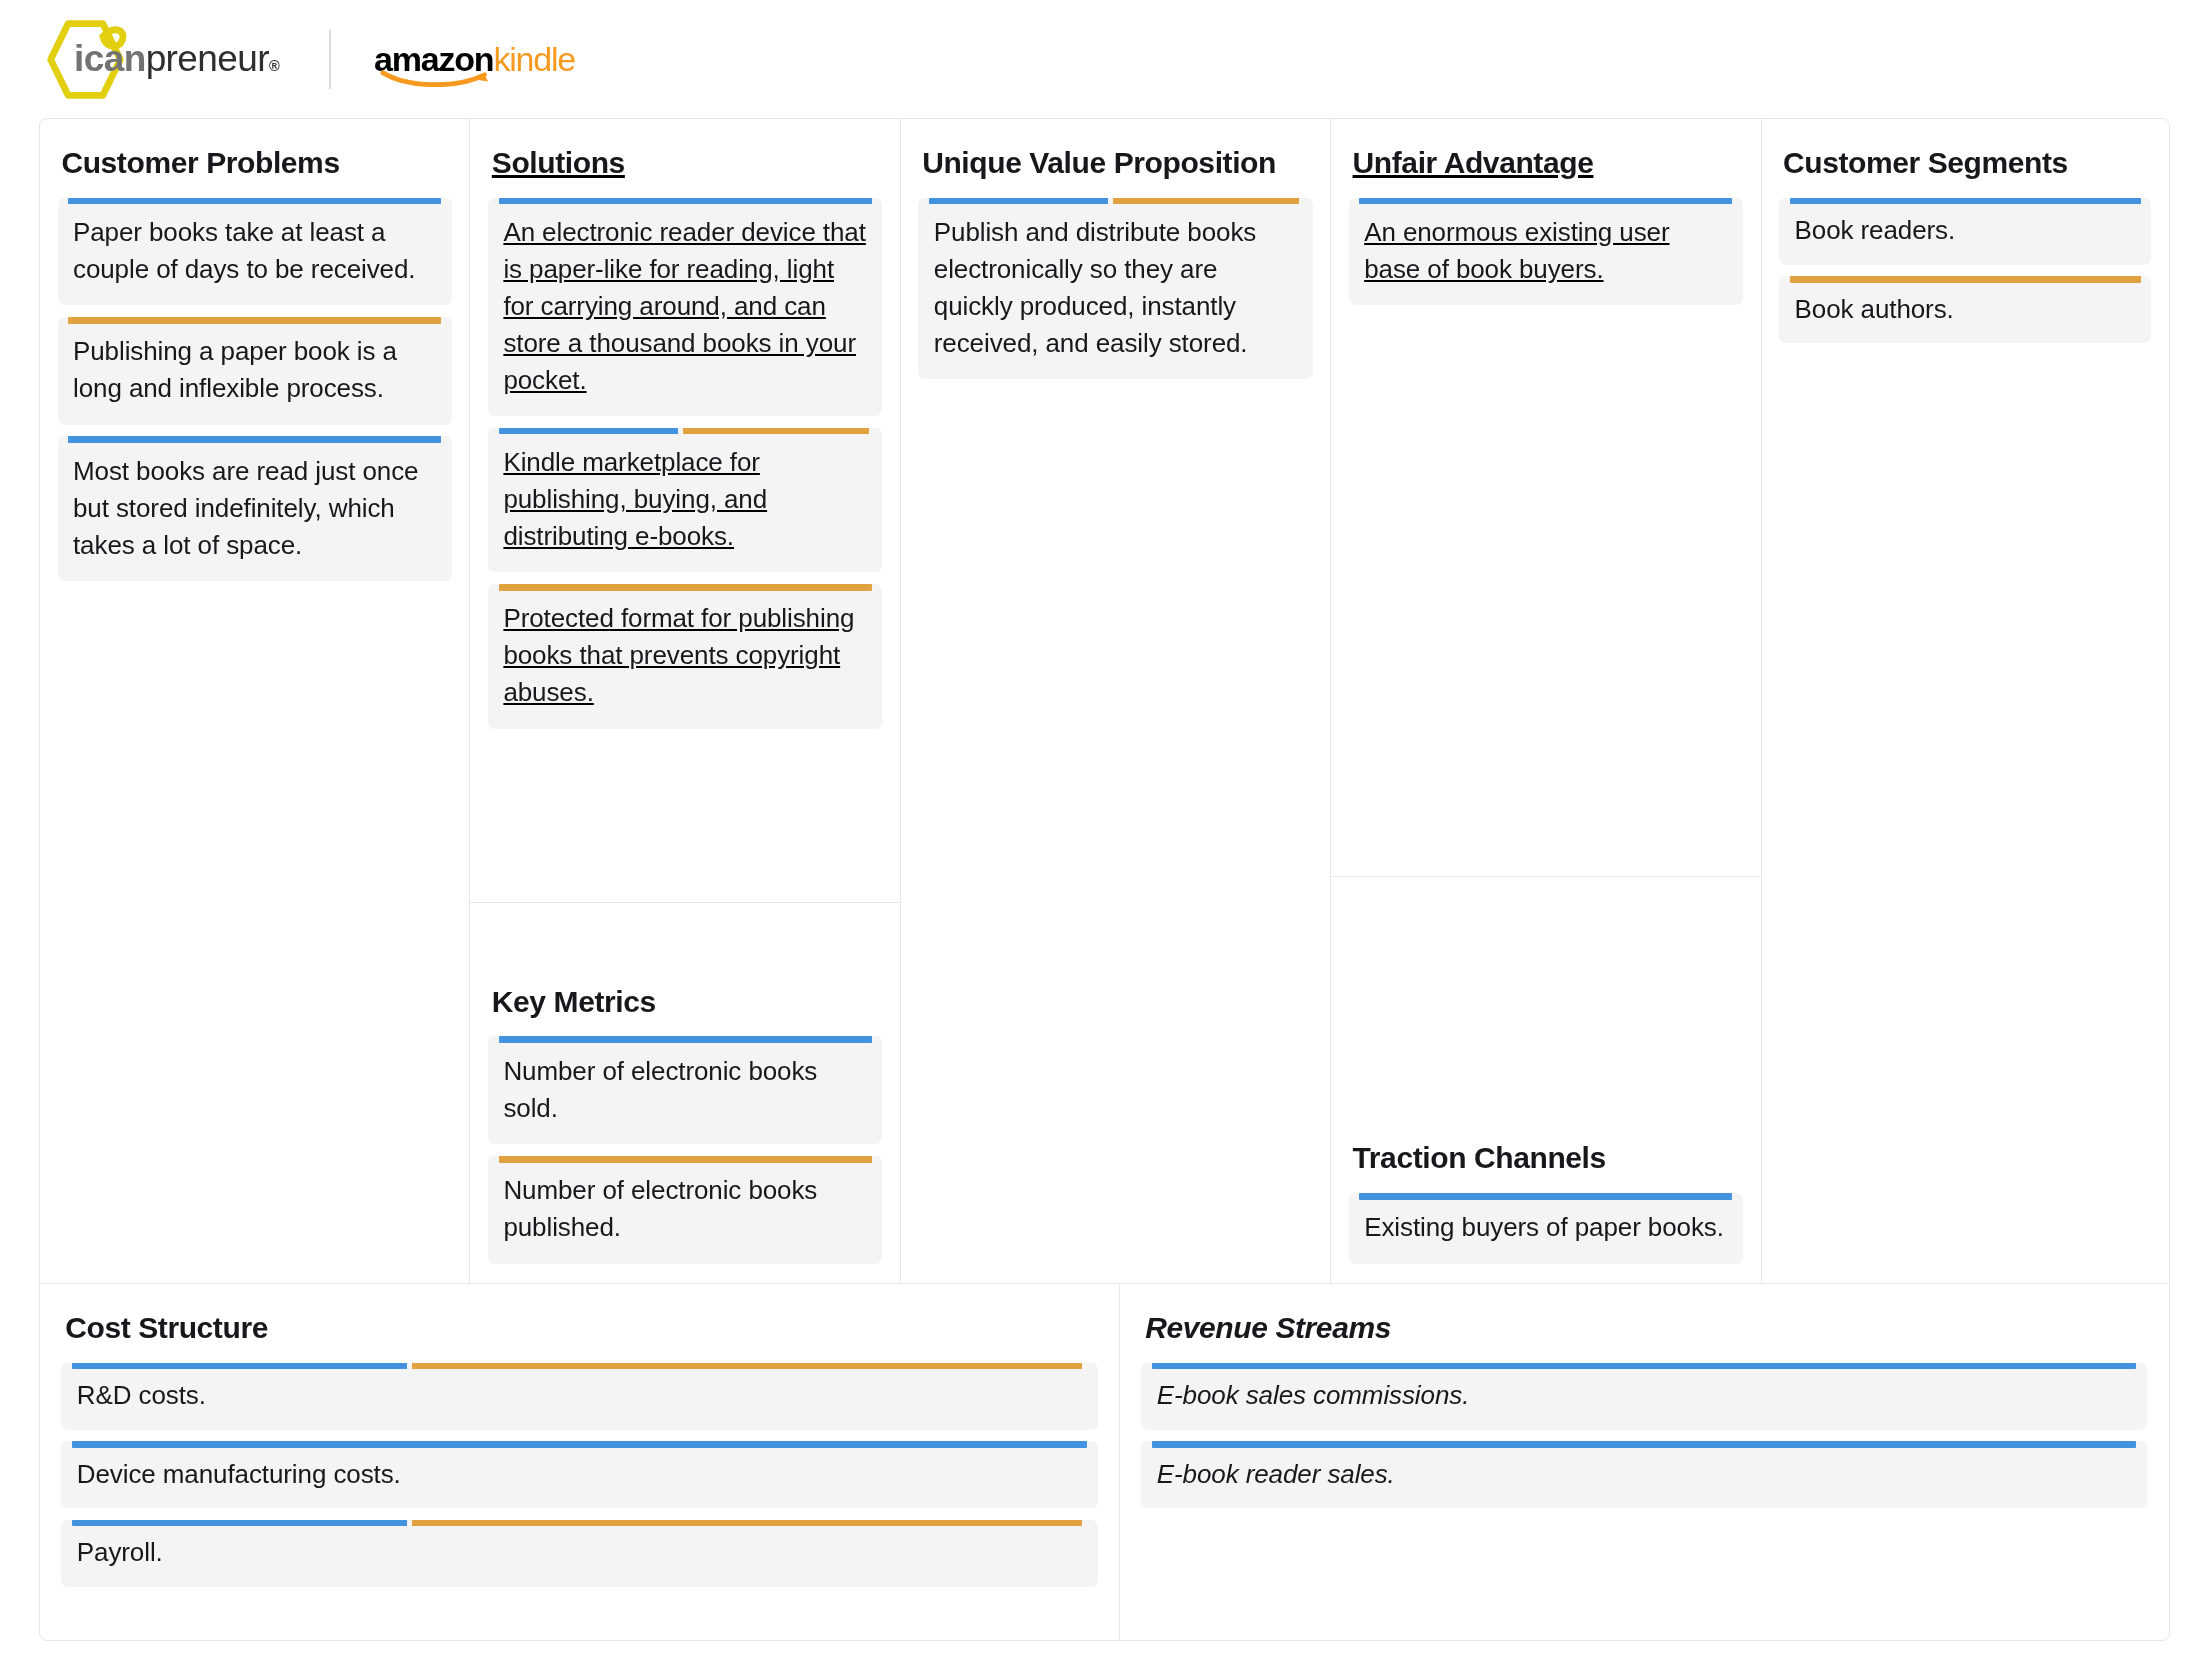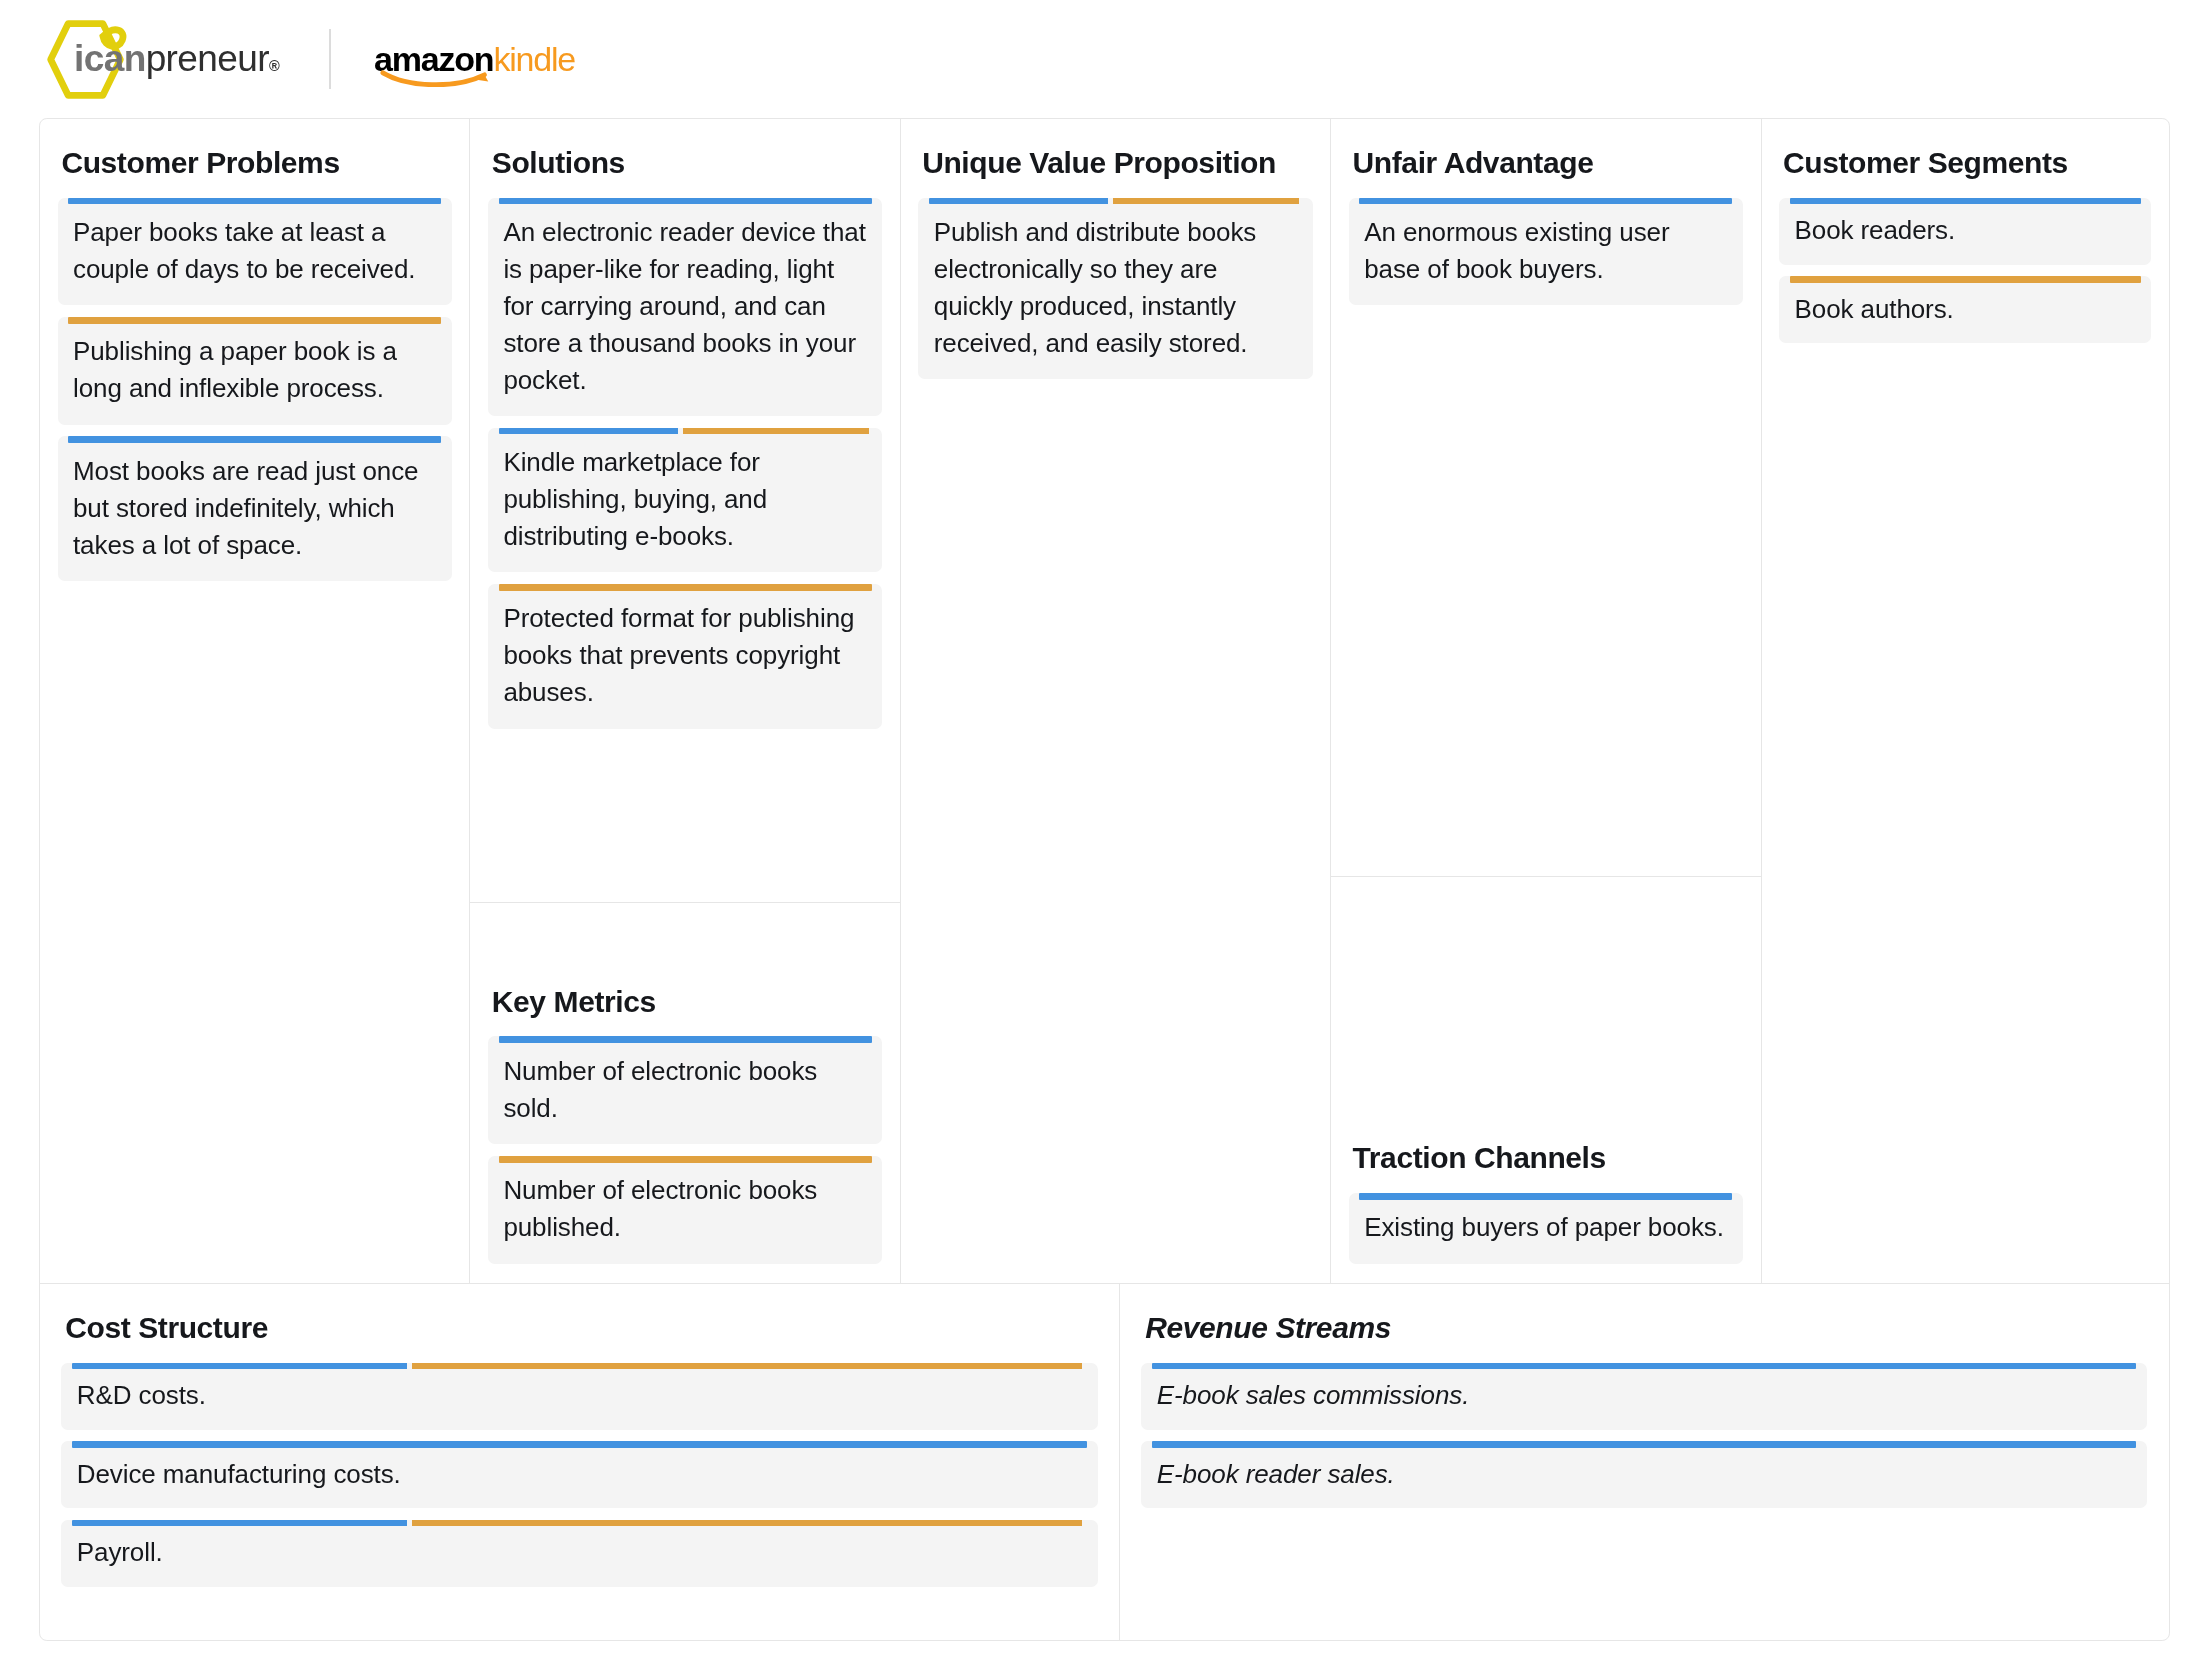--- a/index.html
+++ b/index.html
@@ -114,21 +114,21 @@
   .col-3 { width: 431px; }
   .col-4 { width: 431px; gap: 38px; }
   .col-5 { width: 408px; }
 
   .cell {
     padding: 27px 17.5px 19.4px 17.5px;
     display: flex;
     flex-direction: column;
     overflow: hidden;
   }
-  .cell-split-top { height: 784px; border-bottom: 1.5px solid #e6e6e6; }
+  .cell-split-top { height: 784px; border-bottom: 1.5px solid #e6e6e6; text-decoration: underline; }
   .cell-split-bottom { height: 380px; justify-content: flex-end; }
   .cell-full { height: 1164px; }
 
   .bottom-cell-left { width: 1080px; border-right: 1.5px solid #e6e6e6; padding: 27px 21.3px 19.4px 21.3px; display:flex; flex-direction:column;}
   .bottom-cell-right { width: 1048px; padding: 27px 21.3px 19.4px 21.3px; display:flex; flex-direction:column;font-style:italic;}
 
   .cell-title {
     font-size: 30px;
     font-weight: 700;
     color: #16181c;

